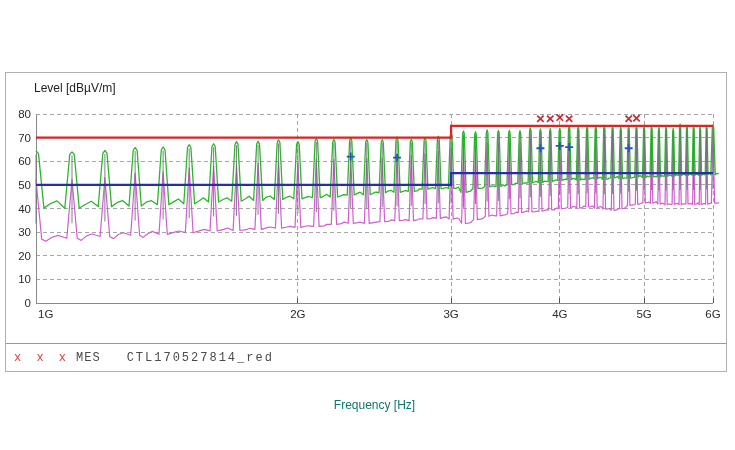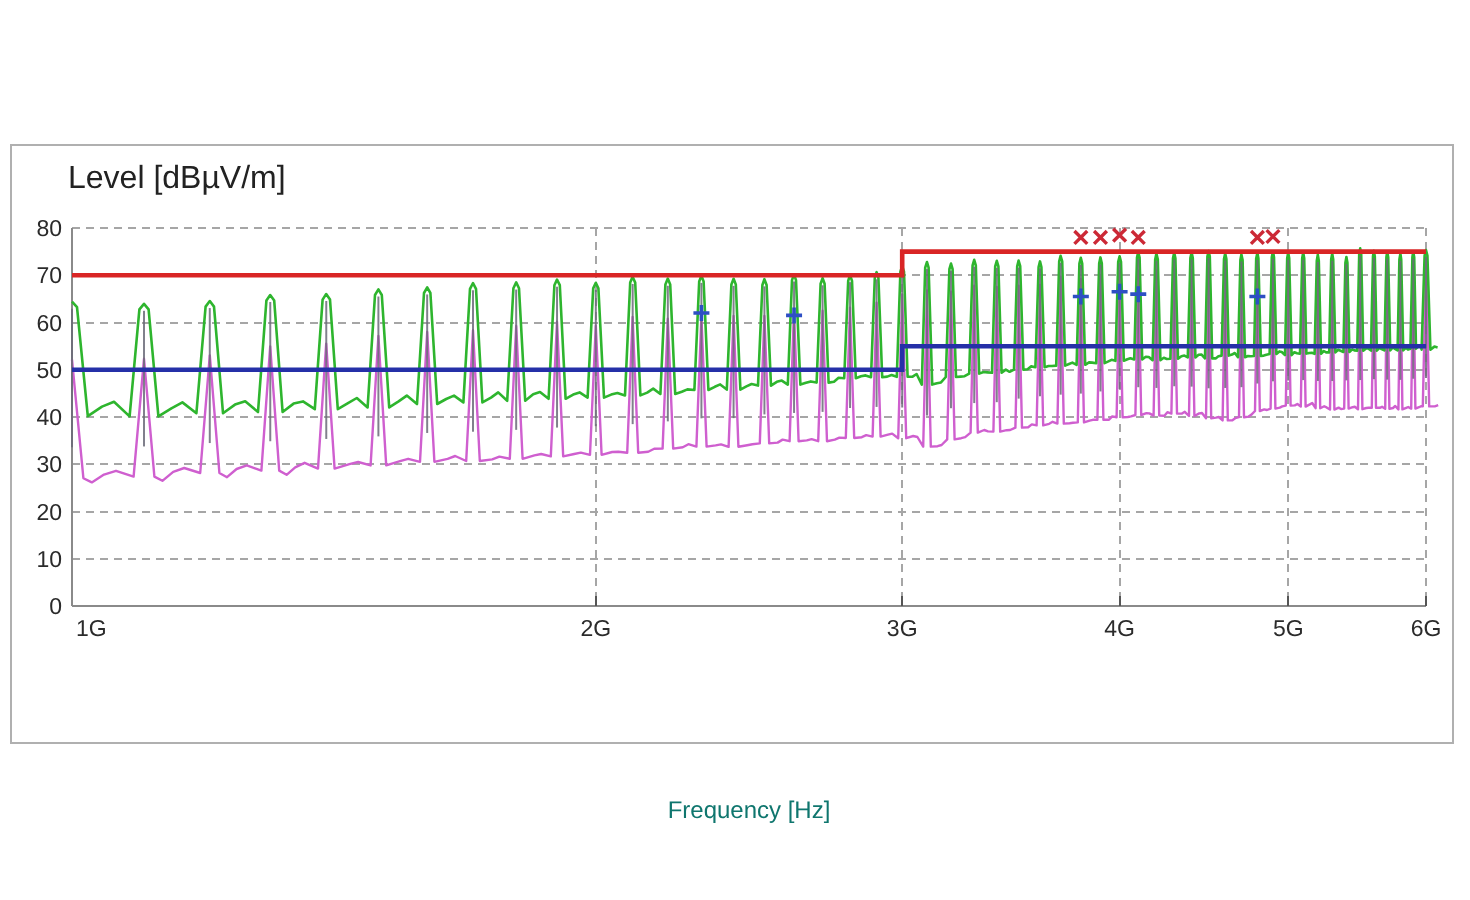--- a/index.html
+++ b/index.html
@@ -1,20 +1,20 @@
 <!DOCTYPE html>
 <html><head>
 <meta charset="utf-8">
 <style>
   html,body{margin:0;padding:0;background:#fff;}
   .page{position:relative;width:735px;height:450px;background:#ffffff;overflow:hidden;
         font-family:"Liberation Sans",sans-serif;}
   .frame{position:absolute;left:5px;top:72px;width:722px;height:300px;
          border:1px solid #b0b0b0;background:#fff;box-sizing:border-box;}
-  .chart-title{position:absolute;left:28px;top:8px;font-size:16px;color:#222;}
+  .chart-title{position:absolute;left:28px;top:8px;font-size:12px;color:#222;}
   .plot-svg{position:absolute;left:0;top:0;}
   .x-axis-label{position:absolute;left:30px;width:677px;top:325px;text-align:center;
                 font-size:12px;color:#0f766e;}
   .legend-bar{position:absolute;left:0;right:0;bottom:0;height:28px;border-top:1px solid #999;
               display:flex;align-items:center;padding-left:8px;box-sizing:border-box;
               font-family:"Liberation Mono","DejaVu Sans Mono",monospace;font-size:12px;}
   .legend-glyphs{color:#cc4444;letter-spacing:4px;}
   .legend-series{color:#4a4a4a;margin-left:6px;letter-spacing:1px;}
   .legend-file{color:#4a4a4a;margin-left:26px;letter-spacing:2px;}
 </style>
@@ -144,14 +144,19 @@
           <path d="M344.70712777647657,79.525 L344.70712777647657,87.525 M340.70712777647657,83.525 L348.70712777647657,83.525" stroke="#2d4fc4" stroke-width="1.8" fill="none"></path>
           <path d="M391.03129878379866,80.70624999999998 L391.03129878379866,88.70624999999998 M387.03129878379866,84.70624999999998 L395.03129878379866,84.70624999999998" stroke="#2d4fc4" stroke-width="1.8" fill="none"></path>
           <path d="M534.4179967789858,71.25625 L534.4179967789858,79.25625 M530.4179967789858,75.25625 L538.4179967789858,75.25625" stroke="#2d4fc4" stroke-width="1.8" fill="none"></path>
           <path d="M553.7987009955693,68.89374999999998 L553.7987009955693,76.89374999999998 M549.7987009955693,72.89374999999998 L557.7987009955693,72.89374999999998" stroke="#2d4fc4" stroke-width="1.8" fill="none"></path>
           <path d="M563.1285798162369,70.07500000000002 L563.1285798162369,78.07500000000002 M559.1285798162369,74.07500000000002 L567.1285798162369,74.07500000000002" stroke="#2d4fc4" stroke-width="1.8" fill="none"></path>
           <path d="M622.6872410420106,71.25625 L622.6872410420106,79.25625 M618.6872410420106,75.25625 L626.6872410420106,75.25625" stroke="#2d4fc4" stroke-width="1.8" fill="none"></path>
         </g>
       </svg>
     <div class="chart-title">Level [dBµV/m]</div>
     <div class="x-axis-label">Frequency [Hz]</div>
+    <div class="legend-bar">
+      <span class="legend-glyphs">x x x</span>
+      <span class="legend-series">MES</span>
+      <span class="legend-file">CTL170527814_red</span>
+    </div>
   </div>
 </div>
 
 </body></html>

